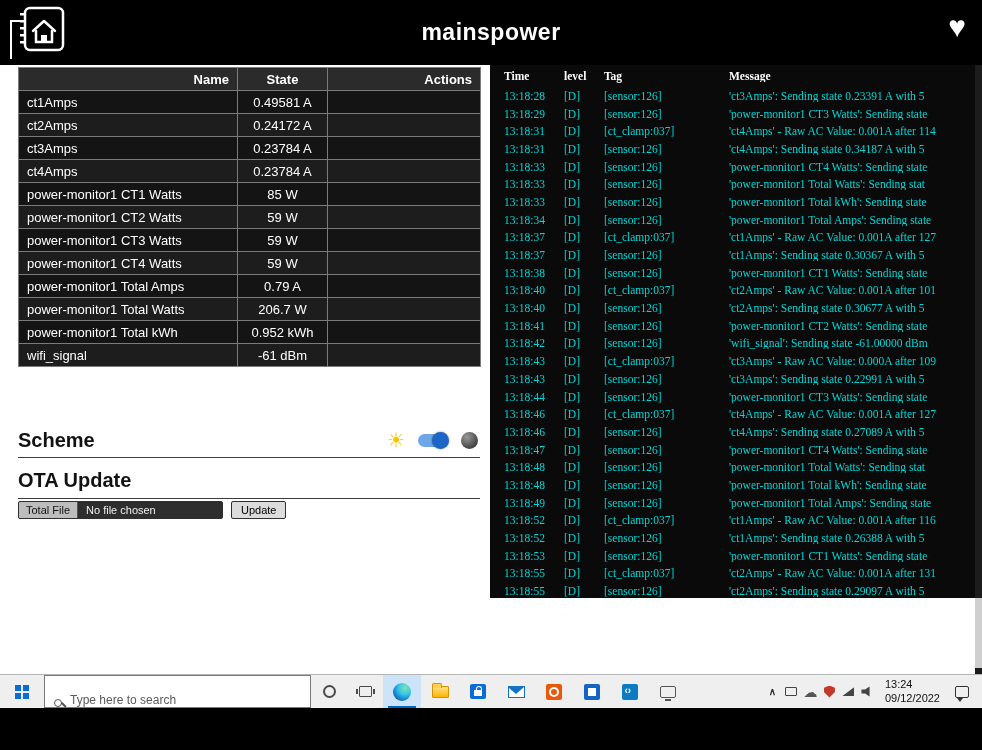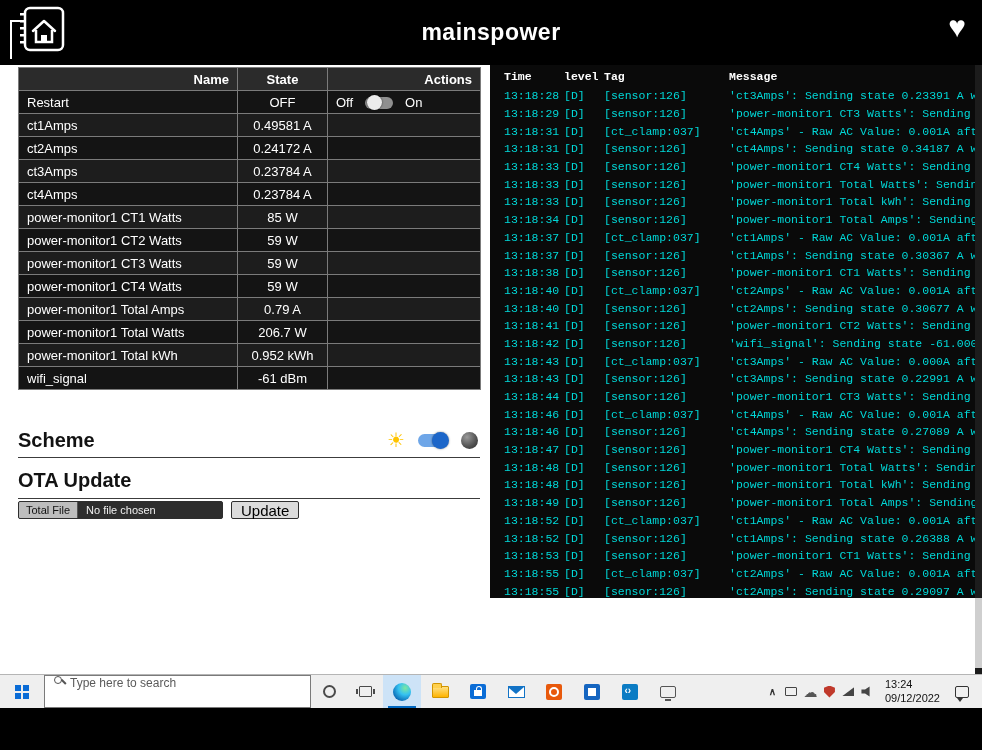--- a/index.html
+++ b/index.html
@@ -39,43 +39,43 @@
   .scheme-switch{display:inline-block;width:30px;height:13px;border-radius:7px;background:#6ea6e8;position:relative}
   .scheme-switch::after{content:"";position:absolute;top:-2px;right:-1px;width:17px;height:17px;border-radius:50%;
                         background:#1c66c9;box-shadow:0 0 2px rgba(0,0,0,.5)}
   .moon{display:inline-block;width:17px;height:17px;border-radius:50%;
         background:radial-gradient(circle at 35% 30%,#9a9a9a,#565656 55%,#333 90%)}
   .ota-row{position:absolute;top:404px;left:18px;width:462px;height:30px;border-bottom:1px solid #3c3c3c}
   .file-row{position:absolute;top:436px;left:18px;display:flex;align-items:center;gap:8px}
   .file-control{display:flex;align-items:center;width:205px;height:18px;background:#2e2e2e;border:1px solid #2e2e2e;border-radius:2px;overflow:hidden}
   .choose-btn{height:100%;display:flex;align-items:center;background:#bdbdbd;color:#111;font-size:11px;padding:0 7px;border-right:1px solid #555;cursor:default}
   .file-status{color:#f0f0f0;font-size:11px;padding-left:8px;white-space:nowrap}
-  .update-btn{height:18px;background:#dcdcdc;border:1px solid #303030;border-radius:2px;font-size:15px;
+  .update-btn{height:18px;background:#dcdcdc;border:1px solid #303030;border-radius:2px;font-size:11px;
               font-family:"Liberation Sans",sans-serif;color:#000;padding:0 9px}
 
   
   .log-panel{position:absolute;top:65px;left:490px;right:7px;bottom:76px;background:#0a0a0a;overflow:hidden;
-             font-family:Liberation Mono, monospace;font-size:11.5px}
+             font-family:Liberation Serif, serif;font-size:11.5px}
   .log-head{display:flex;align-items:center;height:22px;color:#fff;font-weight:bold}
   .c-time{flex:0 0 74px;padding-left:14px}
   .c-level{flex:0 0 40px}
   .c-tag{flex:0 0 125px}
   .c-msg{flex:1 1 auto;overflow:hidden}
   .log-row{display:flex;align-items:center;height:17.7px;color:#00d8d8;white-space:nowrap}
 
   .scrollbar{position:absolute;top:65px;right:0;width:7px;height:609px;background:#1c1c1c}
   .scrollbar .thumb{position:absolute;top:533px;height:70px;width:100%;background:#cfcfcf}
 
   
   .taskbar{position:absolute;top:674px;left:0;right:0;height:34px;background:#efefef;border-top:1px solid #b5b5b5;
            display:flex;align-items:stretch}
   .start{width:44px;display:flex;align-items:center;justify-content:center}
   .win-logo{width:6px;height:6px;background:#0a6cd6;box-shadow:8px 0 #0a6cd6,0 8px #0a6cd6,8px 8px #0a6cd6;
             transform:translate(-4px,-4px)}
-  .searchbar{display:flex;align-items:flex-start;width:267px;background:#fff;border:1px solid #7a7a7a;padding:0 9px;gap:8px}
+  .searchbar{display:flex;align-items:flex-end;width:267px;background:#fff;border:1px solid #7a7a7a;padding:0 9px;gap:8px}
   .mag{width:8px;height:8px;border:1.6px solid #555;border-radius:50%;position:relative;flex:0 0 auto}
   .mag::after{content:"";position:absolute;width:6px;height:1.6px;background:#555;right:-5px;bottom:-2px;
               transform:rotate(45deg);transform-origin:right}
   .search-input{border:none;outline:none;background:transparent;flex:1;font-size:12px;color:#333;
                 font-family:"Liberation Sans",sans-serif}
   .search-input::placeholder{color:#5a5a5a}
   .cortana,.taskview{width:36px;display:flex;align-items:center;justify-content:center}
   .cortana-ring{width:13px;height:13px;border:2px solid #4a4a4a;border-radius:50%}
   .tv{width:13px;height:11px;border:1.6px solid #4a4a4a;border-radius:1px;position:relative}
   .tv::before{content:"";position:absolute;left:-4px;top:2px;width:2px;height:5px;background:#4a4a4a}
@@ -157,25 +157,20 @@
     <table class="entity-table">
       <thead>
         <tr>
           <th class="th-name">Name</th>
           <th class="th-state">State</th>
           <th class="th-actions">Actions</th>
         </tr>
       </thead>
       <tbody id="entity-rows">
           <tr>
-            <td class="cell-name">Restart</td>
-            <td class="cell-state">OFF</td>
-            <td class="cell-actions toggle-cell"><span>Off</span><span class="switch"></span><span>On</span></td>
-          </tr>
-          <tr>
             <td class="cell-name">ct1Amps</td>
             <td class="cell-state">0.49581 A</td>
             <td class="cell-actions"></td>
           </tr>
           <tr>
             <td class="cell-name">ct2Amps</td>
             <td class="cell-state">0.24172 A</td>
             <td class="cell-actions"></td>
           </tr>
           <tr>

